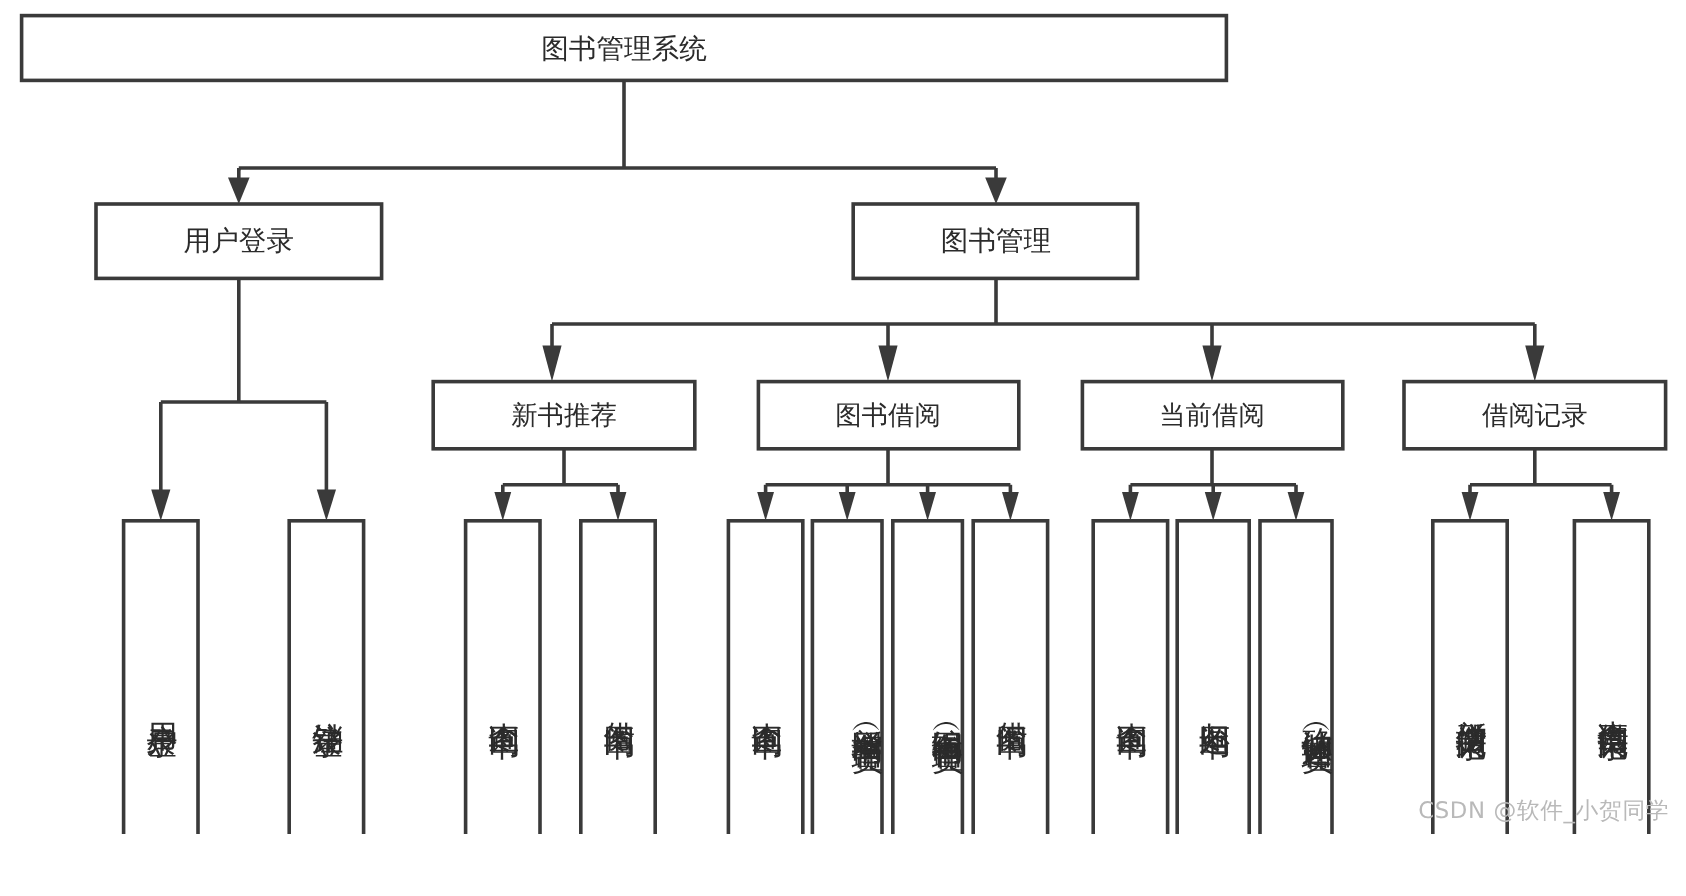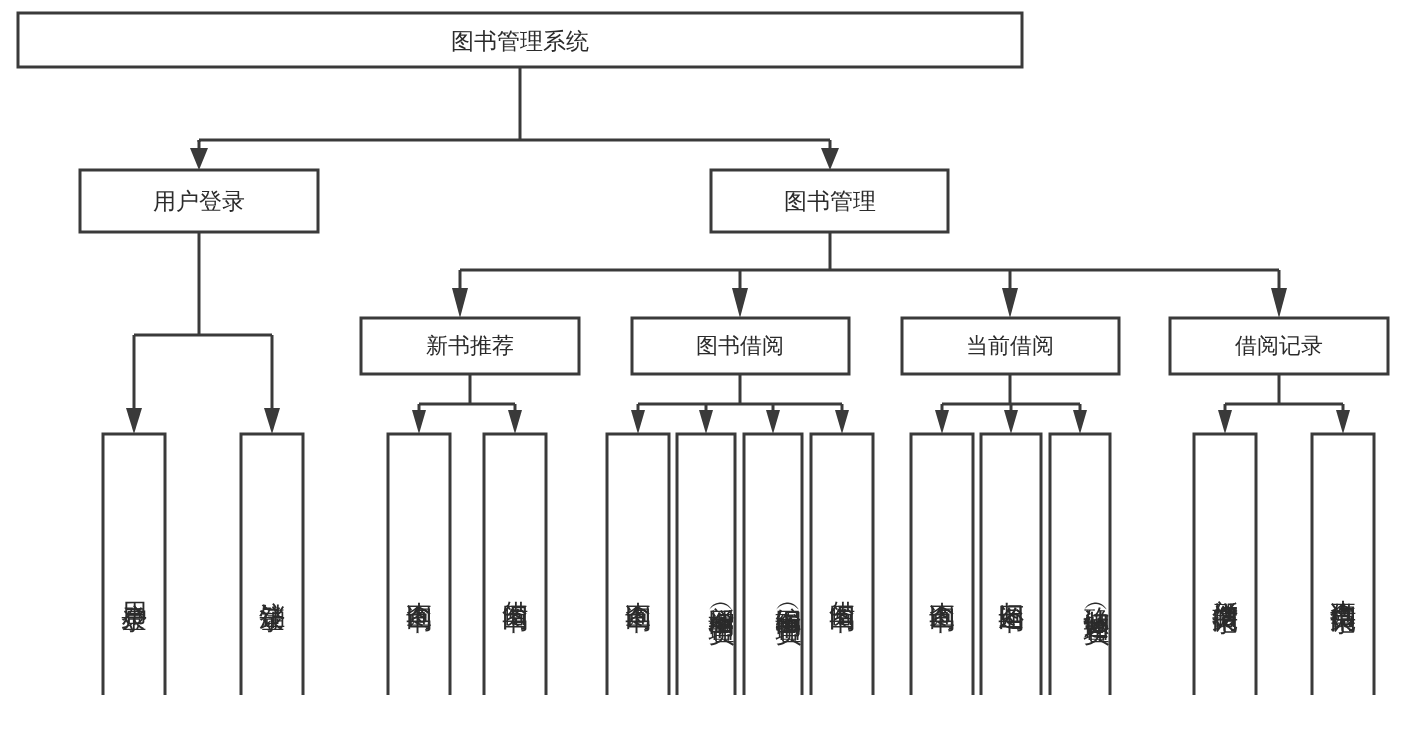--- a/index.html
+++ b/index.html
@@ -212,14 +212,15 @@
     <div class="leaf-label" style="left:677px; top:434px; width:58px; height:301px; align-items:flex-start; padding-top:10px;">新增图书（管理员）</div>
     <div class="leaf-label" style="left:744px; top:434px; width:58px; height:301px; align-items:flex-start; padding-top:10px;">编辑图书（管理员）</div>
     <div class="leaf-label" style="left:811px; top:434px; width:62px; height:301px;">借阅图书</div>
     <div class="leaf-label" style="left:911px; top:434px; width:62px; height:301px;">查询图书</div>
     <div class="leaf-label" style="left:981px; top:434px; width:60px; height:301px;">归还图书</div>
     <div class="leaf-label" style="left:1050px; top:434px; width:60px; height:301px; align-items:flex-start; padding-top:10px;">确认归还（管理员）</div>
     <div class="leaf-label" style="left:1194px; top:434px; width:62px; height:301px;">新增借阅记录</div>
     <div class="leaf-label" style="left:1312px; top:434px; width:62px; height:301px;">查询借阅记录</div>
   </div>
 
+  <div class="watermark">CSDN @软件_小贺同学</div>
 
 </div>
 
 </body></html>

